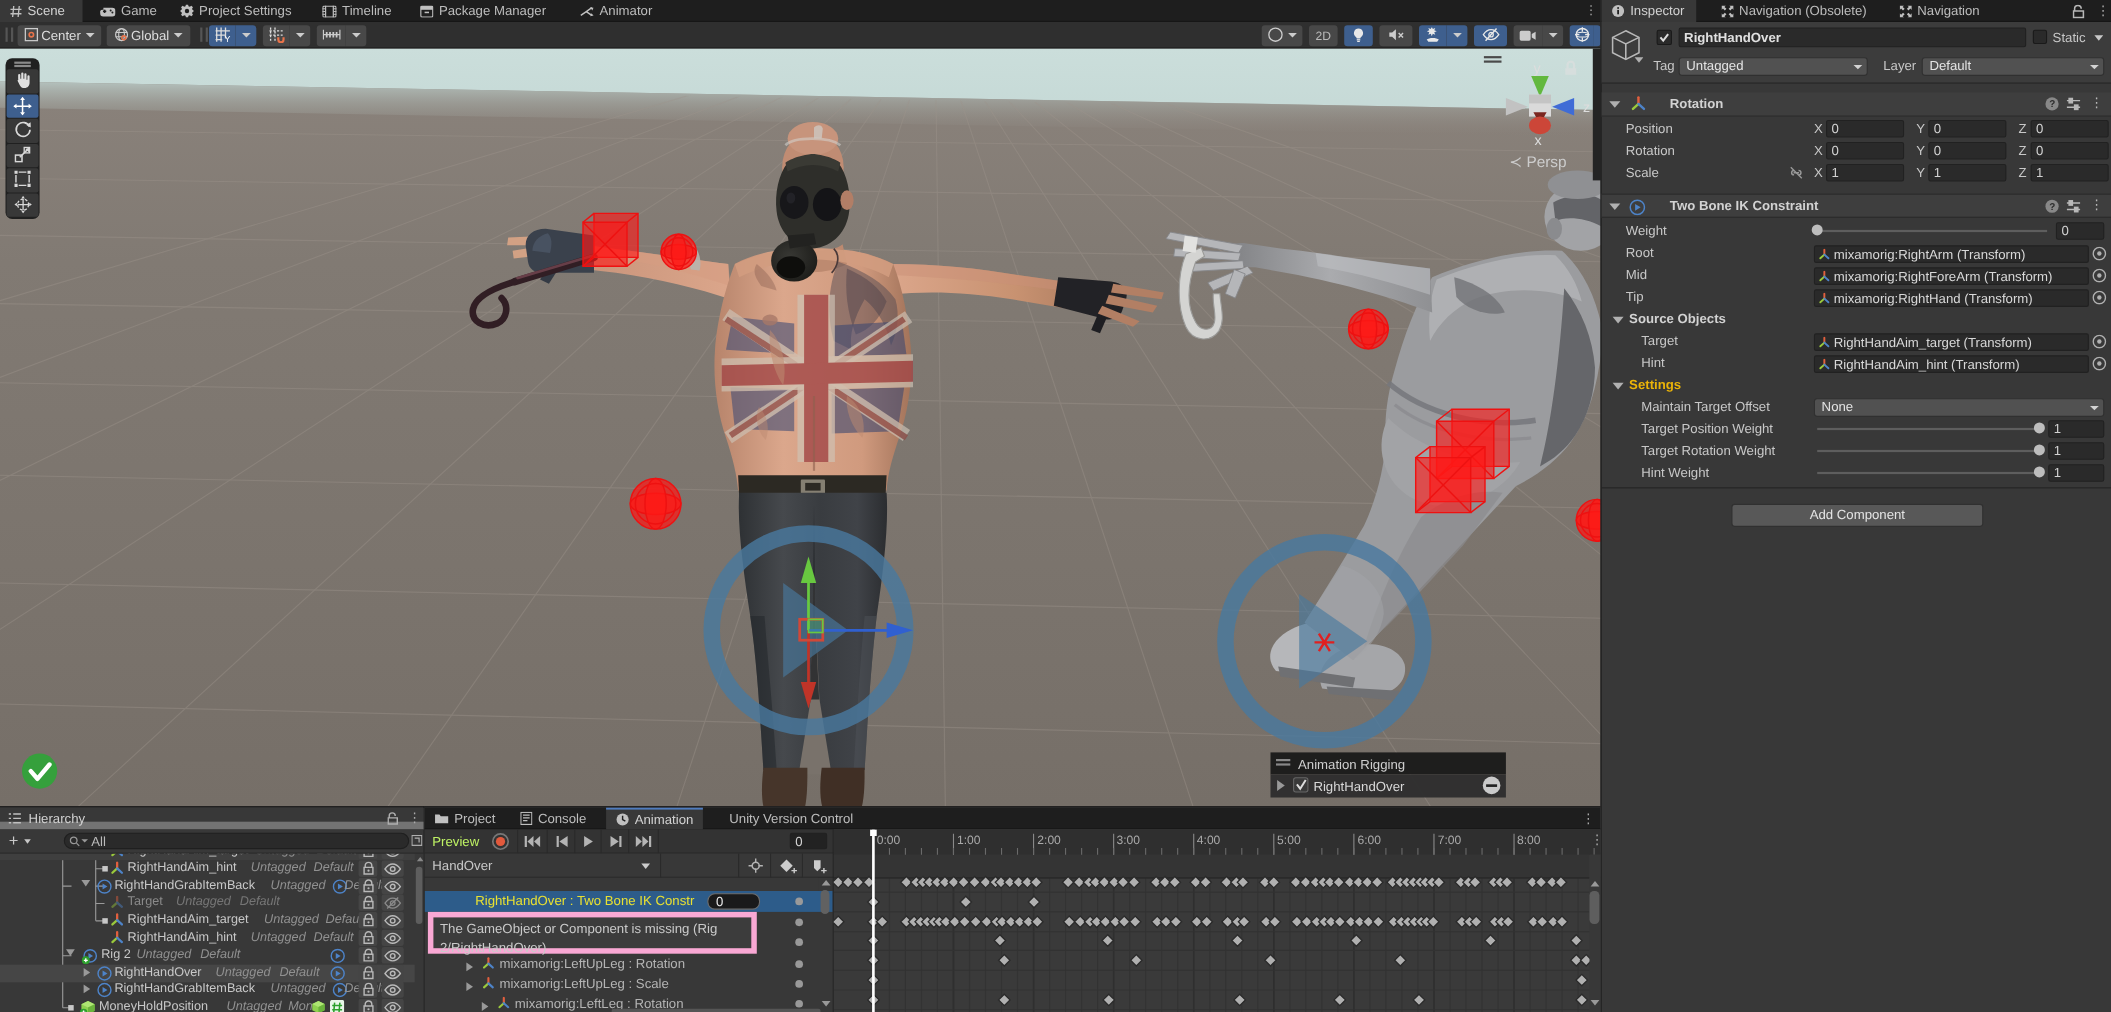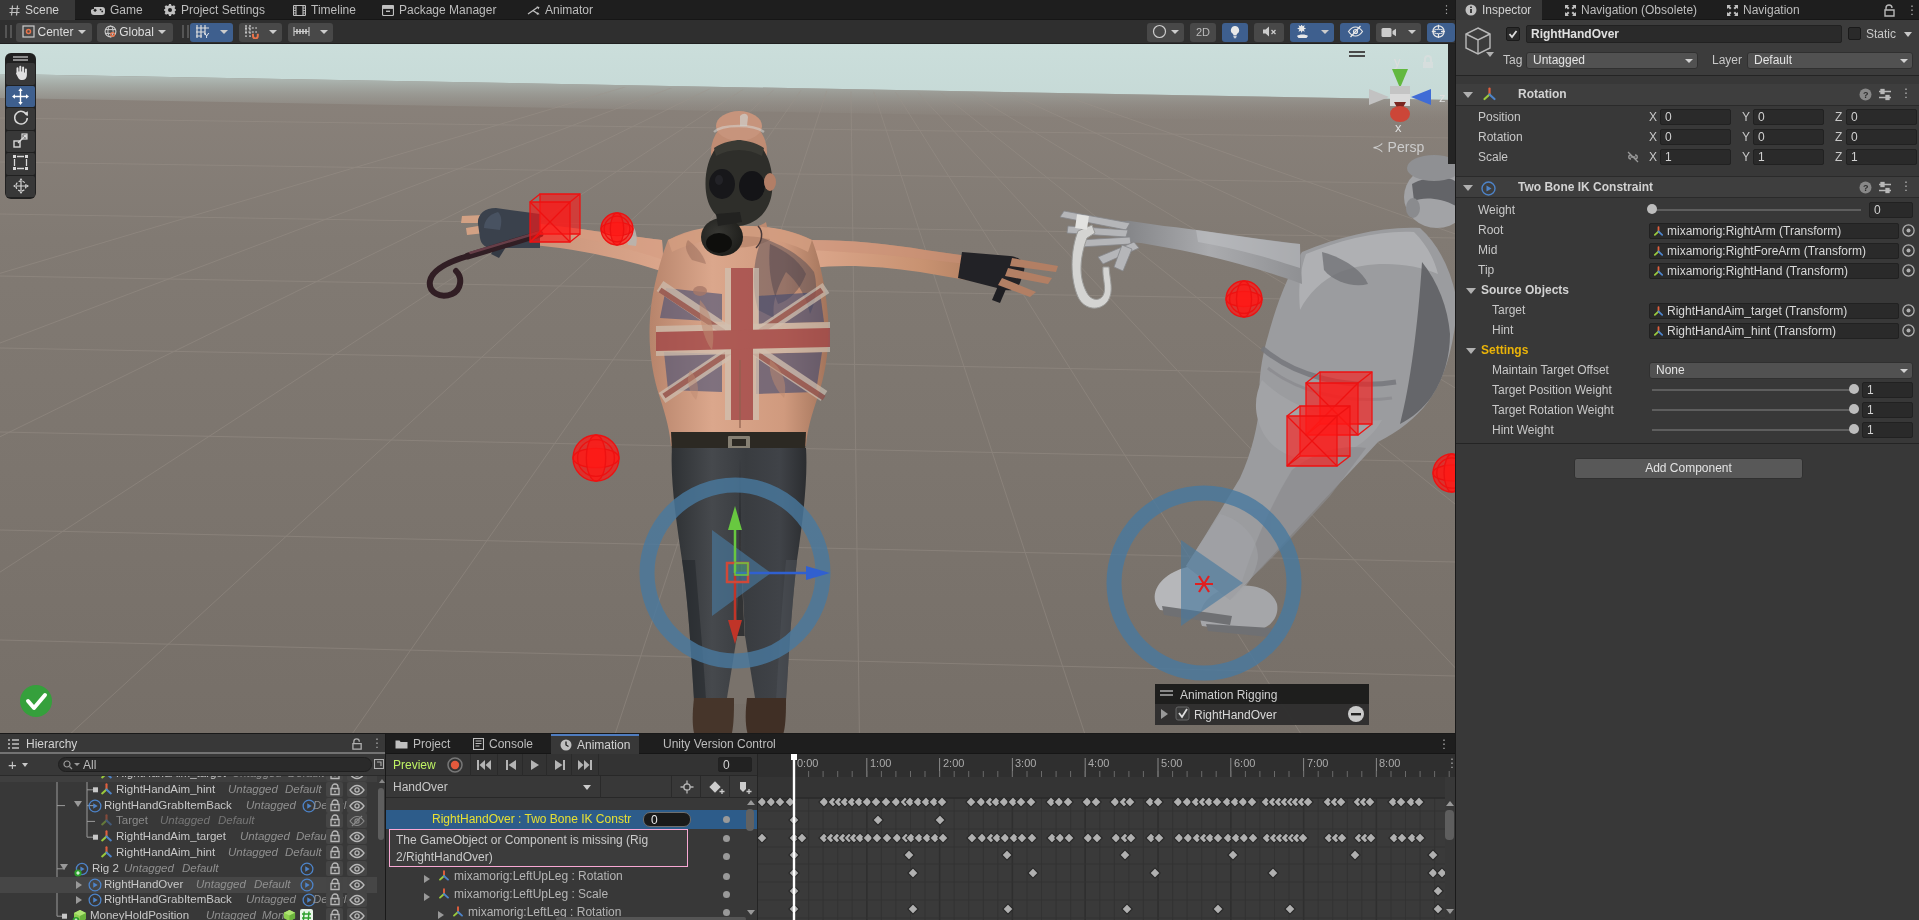--- a/index.html
+++ b/index.html
@@ -654,21 +654,21 @@
       <div class="abs" style="left:393.0px;top:404px;width:10px;height:10px;background:#bdbdbd;border-radius:50%;"></div>
       <div class="fld" style="left:406px;top:402px;width:51px;height:16px;">1</div>
       <div class="lbl" style="left:36px;top:423px;">Hint Weight</div>
       <div class="abs" style="left:196px;top:429px;width:202px;height:2px;background:#5e5e5e;"></div>
       <div class="abs" style="left:393.0px;top:424px;width:10px;height:10px;background:#bdbdbd;border-radius:50%;"></div>
       <div class="fld" style="left:406px;top:422px;width:51px;height:16px;">1</div>
       <div class="abs" style="left:0;top:443px;width:464px;height:1px;background:#242424;"></div>
       <div class="abs" style="left:118px;top:458px;width:229px;height:21px;background:#585858;border:1px solid #303030;border-radius:3px;text-align:center;line-height:19px;color:#e4e4e4;">Add Component</div>
     </div>
     <div class="abs" style="left:0;top:733px;width:386px;height:187px;background:#383838;border-top:1px solid #191919;border-right:1px solid #191919;overflow:hidden;">
-      <div class="abs tabstrip" style="left:0;top:0;width:454px;height:20px;background:#383838;border-bottom:2px solid #737373;z-index:3;">
+      <div class="abs tabstrip" style="left:0;top:0;width:454px;height:20px;background:#383838;border-bottom:7px solid #737373;z-index:3;">
         <svg class="abs" style="left:7px;top:4px;" width="13" height="12" viewBox="0 0 13 12">
           <g stroke="#c0c0c0" stroke-width="1.3">
             <path d="M1 2h2M5 2h7M1 6h2M5 6h7M1 10h2M5 10h7"></path>
           </g>
         </svg>
         <div class="lbl" style="left:26px;top:3px;color:#d2d2d2;">Hierarchy</div>
         <svg class="abs" style="left:352px;top:4px;" width="11" height="12" viewBox="0 0 12 13">
           <path d="M2 6 v-2 a3 3 0 0 1 6 0 M1 6 h9 v6 h-9 z" fill="none" stroke="#b0b0b0" stroke-width="1.4"></path>
         </svg>
         <div class="abs" style="left:371px;top:2px;color:#aaa;">⋮</div>
@@ -1004,21 +1004,21 @@
         <div class="abs" style="left:314px;top:0;width:1px;height:22px;background:#2a2a2a;"></div>
         <div class="abs" style="left:343px;top:0;width:1px;height:22px;background:#2a2a2a;"></div>
         <div class="abs" style="left:372px;top:0;width:1px;height:22px;background:#2a2a2a;"></div>
       </div>
       <div class="abs" style="left:0;top:64px;width:358px;height:12px;background:#383838;"></div>
       <div class="abs" style="left:0;top:76px;width:371px;height:19px;background:#2d5c8a;">
         <div style="position:absolute;left:46px;top:2px;color:#e8e032;">RightHandOver : Two Bone IK Constr</div>
         <div style="position:absolute;left:257px;top:1.5px;width:48px;height:15px;background:#1a1a1a;border:1px solid #6e6e6e;border-radius:7px;color:#e8e8e8;padding-left:7px;line-height:14px;">0</div>
       </div>
       <div class="abs" style="left:337px;top:82px;width:7px;height:7px;background:#999;border-radius:50%;"></div>
-      <div class="abs" style="left:3px;top:95px;width:299px;height:38px;background:#3c3c3c;border:1px solid #f9a8d4;z-index:5;">
+      <div class="abs" style="left:3px;top:95px;width:299px;height:38px;background:#3c3c3c;border:5px solid #f9a8d4;z-index:5;">
         <div style="position:absolute;left:6px;top:3px;color:#cacaca;">The GameObject or Component is missing (Rig</div>
         <div style="position:absolute;left:6px;top:20px;color:#cacaca;">2/RightHandOver)</div>
       </div>
       <div class="abs" style="left:337px;top:101px;width:7px;height:7px;background:#999;border-radius:50%;"></div>
       <div class="abs" style="left:337px;top:119px;width:7px;height:7px;background:#999;border-radius:50%;"></div>
       <div class="abs" style="left:0;top:133px;width:358px;height:18px;white-space:nowrap;">
         <div style="position:absolute;left:38px;top:5px;"><div style="display:inline-block;width:0;height:0;border-top:4.5px solid transparent;border-bottom:4.5px solid transparent;border-left:6px solid #999;"></div></div>
         <div style="position:absolute;left:52px;top:2px;"><svg width="12" height="12" viewBox="0 0 15 15" style="vertical-align:-2px;">
             <g stroke-width="2.4" stroke-linecap="round">
               <path d="M7.5 7.5 7.5 1.5" stroke="#e25f3e"></path>

